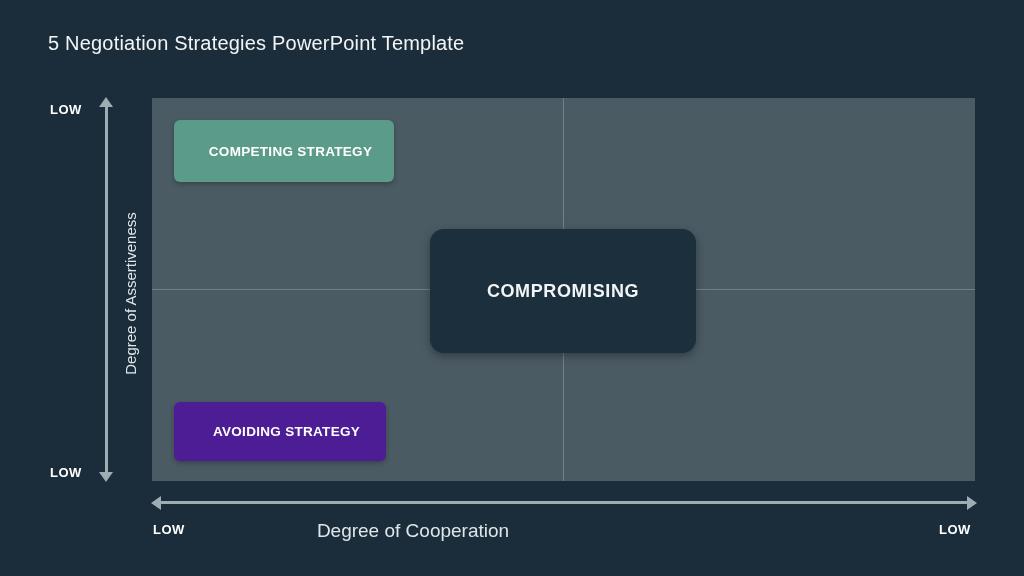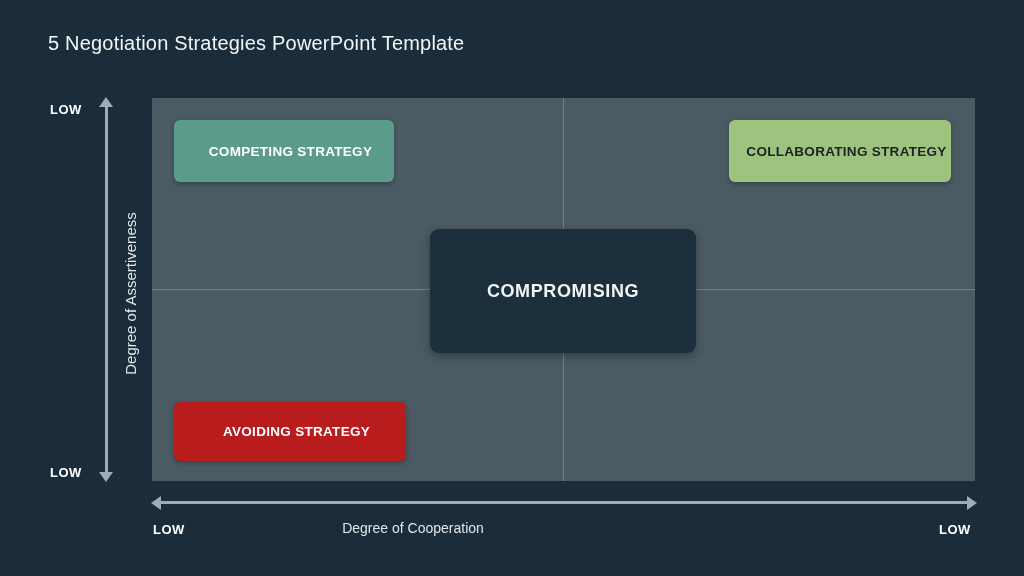--- a/index.html
+++ b/index.html
@@ -80,41 +80,41 @@
 
   .chip-collaborating {
     left: 577px;  top: 22px;
     width: 222px; height: 62px;
     background: #9cc47e;
     color: #1c2226;
   }
 
   .chip-avoiding {
     left: 22px;   top: 304px;
-    width: 232px; height: 59px;
-    background: #b91c1c;
+    width: 212px; height: 59px;
+    background: #4c1d95;
     color: #ffffff;
   }
 
   .chip-yielding {
     left: 577px;  top: 301px;
     width: 222px; height: 59px;
     background: #fccb49;
     color: #1c2226;
   }
 
   
   .chip-compromising {
     position: absolute;
     left: 430px;
     top: 229px;
     width: 266px;
     height: 124px;
     background: #1c2f3c;
-    border-radius: 9px;
+    border-radius: 14px;
     display: flex;
     align-items: center;
     justify-content: center;
     color: #f2f5f6;
     font-size: 18px;
     font-weight: bold;
     letter-spacing: 0.6px;
     box-shadow: 0 3px 8px rgba(0,0,0,0.35);
   }
 
@@ -200,21 +200,21 @@
     border-top: 7px solid transparent;
     border-bottom: 7px solid transparent;
     border-left: 10px solid #9eadb4;
   }
   .x-label {
     position: absolute;
     left: 0;  top: 520px;
     width: 826px;
     text-align: center;
     color: #dfe6e9;
-    font-size: 14px;
+    font-size: 19px;
   }
   .x-low-left {
     position: absolute;
     left: 153px;  top: 522px;
     color: #ffffff;
     font-size: 13px;
     font-weight: bold;
     letter-spacing: 0.5px;
   }
   .x-low-right {
@@ -243,21 +243,20 @@
 
 <div class="y-label">Degree of Assertiveness</div>
 
 <div class="matrix">
 
   <div class="divider-v"></div>
   <div class="divider-h"></div>
 
   <div class="chip chip-competing">COMPETING STRATEGY</div>
 
-  <div class="chip chip-collaborating">COLLABORATING STRATEGY</div>
 
   <div class="chip chip-avoiding">AVOIDING STRATEGY</div>
 
 
 </div>
 
 <div class="chip-compromising">COMPROMISING</div>
 
 <div class="x-arrow-left"></div>
 

